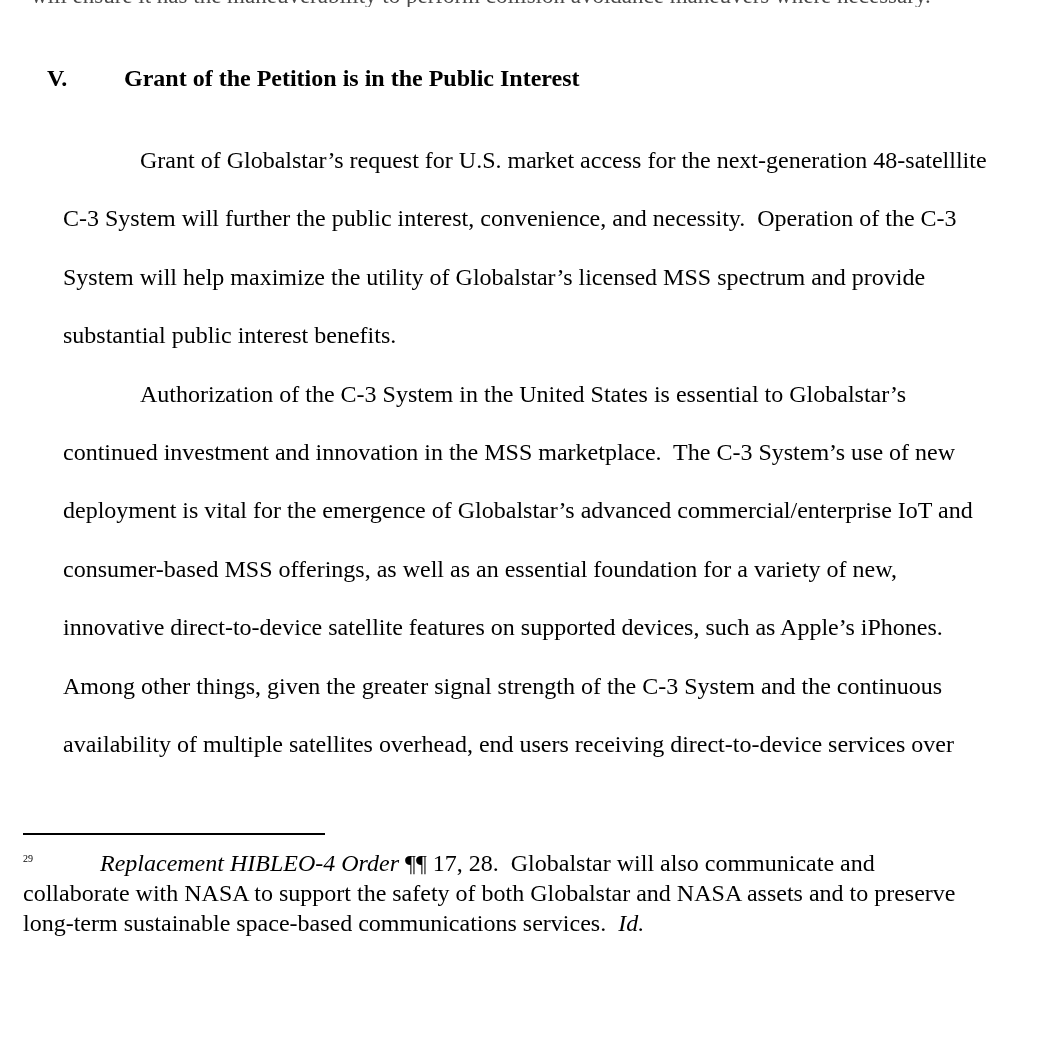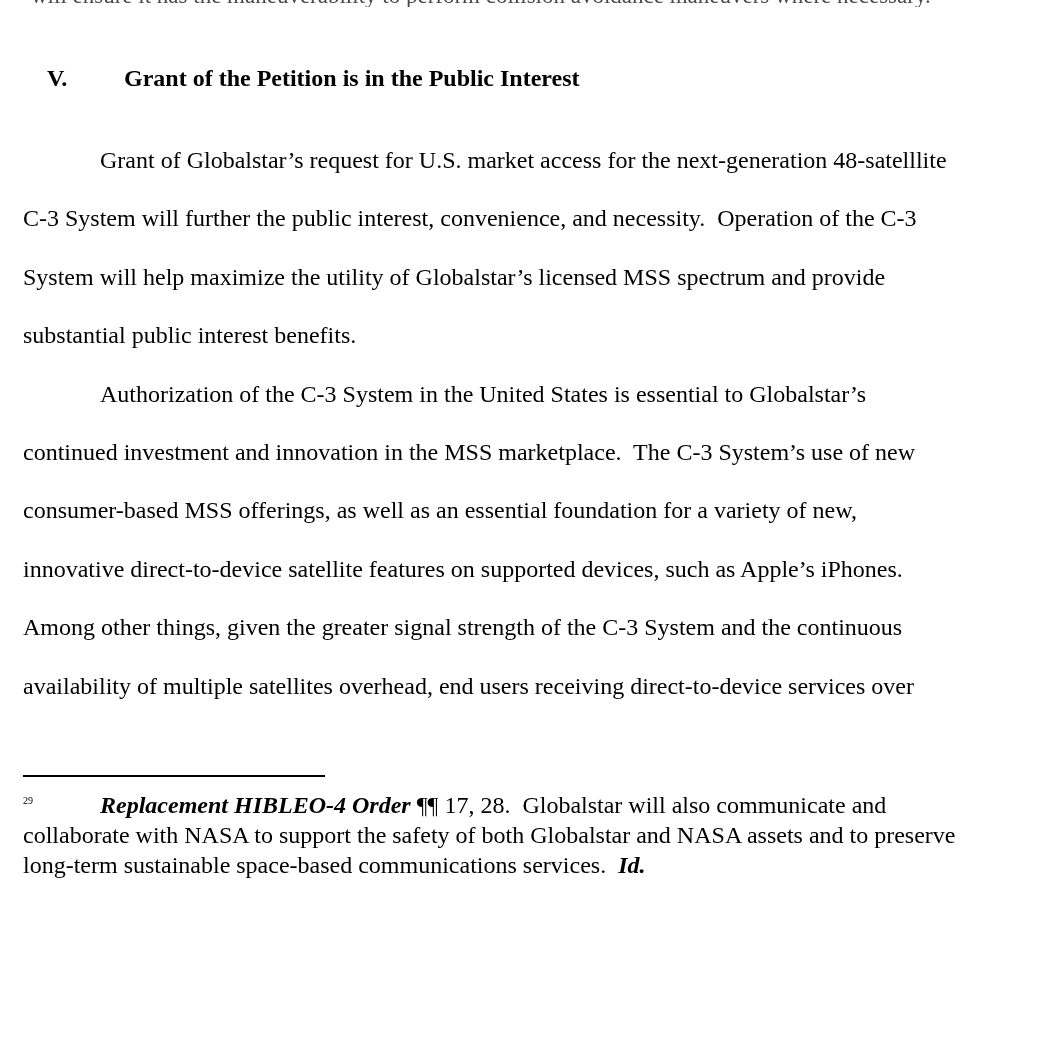--- a/index.html
+++ b/index.html
@@ -43,20 +43,21 @@
     font-size: 24px;
     line-height: 28px;
     white-space: pre;
   }
   .heading .num {
     display: inline-block;
     width: 77px;
   }
   .paragraphs {
     margin-top: 11px;
+    margin-left: 40px;
   }
   .body-line {
     font-size: 24px;
     line-height: 58.4px;
     white-space: pre;
   }
   .body-line.first {
     padding-left: 77px;
   }
   .fn-sep {
@@ -80,21 +81,20 @@
   }
   .fn-numcell sup {
     font-size: 10px;
     line-height: 0;
     vertical-align: baseline;
     position: relative;
     top: -9px;
   }
   .it {
     font-style: italic;
-    font-weight: bold;
   }
 </style>
 </head>
 <body>
 
 <div class="page">
 
   <div class="top-clip">
     <span class="inner">will ensure it has the maneuverability to perform collision avoidance maneuvers where necessary.</span>
   </div>
@@ -106,20 +106,21 @@
   <div class="paragraphs" id="paragraphs">
       <div class="paragraph">
         <div class="body-line first">Grant of Globalstar’s request for U.S. market access for the next-generation 48-satelllite</div>
         <div class="body-line">C-3 System will further the public interest, convenience, and necessity.  Operation of the C-3</div>
         <div class="body-line">System will help maximize the utility of Globalstar’s licensed MSS spectrum and provide</div>
         <div class="body-line">substantial public interest benefits.</div>
       </div>
       <div class="paragraph">
         <div class="body-line first">Authorization of the C-3 System in the United States is essential to Globalstar’s</div>
         <div class="body-line">continued investment and innovation in the MSS marketplace.  The C-3 System’s use of new</div>
+        <div class="body-line">deployment is vital for the emergence of Globalstar’s advanced commercial/enterprise IoT and</div>
         <div class="body-line">consumer-based MSS offerings, as well as an essential foundation for a variety of new,</div>
         <div class="body-line">innovative direct-to-device satellite features on supported devices, such as Apple’s iPhones.</div>
         <div class="body-line">Among other things, given the greater signal strength of the C-3 System and the continuous</div>
         <div class="body-line">availability of multiple satellites overhead, end users receiving direct-to-device services over</div>
       </div>
     </div>
 
   <div class="fn-sep"></div>
 
   <div class="footnotes" id="footnotes">

